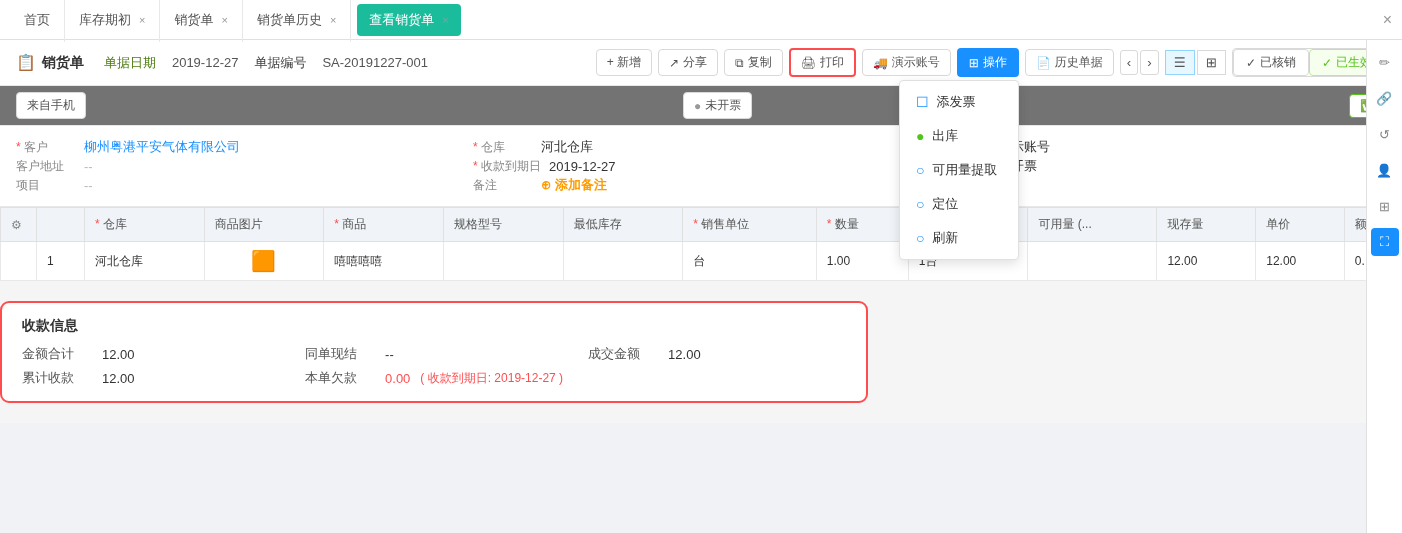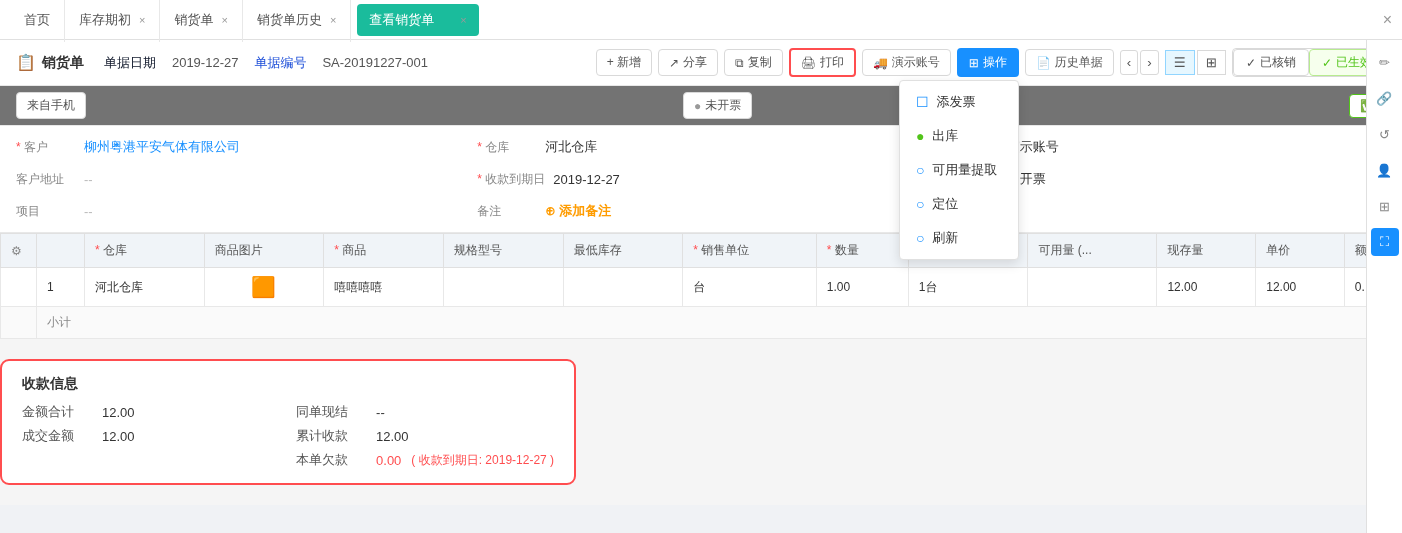--- a/index.html
+++ b/index.html
@@ -8,21 +8,21 @@
     
     .tab-bar {
       display: flex; align-items: center; background: #fff; border-bottom: 1px solid #e0e0e0;
       padding: 0 10px; height: 40px; position: relative;
     }
     .tab-item {
       display: flex; align-items: center; padding: 0 14px; height: 44px;
       cursor: pointer; font-size: 13px; color: #555; border-right: 1px solid #e8e8e8;
       white-space: nowrap;
     }
-    .tab-item.highlighted { background: #1abc9c; color: #fff; border-radius: 4px; margin: 20px 6px; height: 32px; padding: 0 12px; border: none; gap: 18px; }
+    .tab-item.highlighted { background: #1abc9c; color: #fff; border-radius: 4px; margin: 20px 6px; height: 32px; padding: 0 12px; border: none; }
     .tab-close { margin-left: 8px; color: #999; font-size: 11px; cursor: pointer; }
     .tab-bar-close { margin-left: auto; cursor: pointer; color: #999; font-size: 16px; }
 
     
     .main-content { background: #fff; margin: 0; padding: 0; }
 
     
     .doc-header {
       display: flex; align-items: center; padding: 8px 16px; border-bottom: 1px solid #e8e8e8;
       background: #fff;
@@ -57,21 +57,21 @@
     .tool-btn {
       display: flex; align-items: center; gap: 4px; padding: 4px 10px;
       border: 1px solid #d9d9d9; border-radius: 4px; background: #fff;
       cursor: pointer; font-size: 12px; color: #555;
     }
     .tool-btn.green-outline { border-color: #52c41a; color: #52c41a; }
 
     
     .form-section {
       padding: 12px 16px; display: grid; grid-template-columns: 1fr 1fr 1fr;
-      gap: 14px; border-bottom: 1px solid #e8e8e8; background: #fff;
+      gap: 1px; border-bottom: 1px solid #e8e8e8; background: #fff;
     }
     .form-field { display: flex; align-items: center; gap: 8px; }
     .form-label { color: #888; font-size: 12px; white-space: nowrap; min-width: 60px; }
     .form-label.required::before { content: '* '; color: #ff4d4f; }
     .form-value { color: #333; font-size: 13px; }
     .form-value.link { color: #1890ff; cursor: pointer; }
     .form-value.add { color: #ff9c00; cursor: pointer; font-weight: bold; }
     .form-value.muted { color: #bbb; }
 
     
@@ -89,21 +89,21 @@
     .subtotal-row td { background: #fafafa; color: #888; }
     .settings-col { width: 36px; text-align: center; }
     .gear-icon { color: #888; cursor: pointer; }
 
     
     .summary-box {
       border: 2px solid #ff4d4f; border-radius: 9px; padding: 14px 20px;
       margin: 10px 0; display: inline-block; background: #fff; min-width: 520px;
     }
     .summary-title { font-weight: bold; font-size: 14px; margin-bottom: 10px; }
-    .summary-grid { display: grid; grid-template-columns: 1fr 1fr; gap: 6px 16px; }
+    .summary-grid { display: grid; grid-template-columns: 1fr 1fr 1fr; gap: 6px 25px; }
     .summary-row { display: flex; align-items: center; gap: 10px; font-size: 13px; }
     .summary-label { color: #555; min-width: 70px; }
     .summary-value { color: #333; }
     .summary-value.red { color: #ff4d4f; }
 
     
     .dropdown-container { position: relative; }
     .dropdown-menu {
       position: absolute; top: 32px; right: 0; background: #fff;
       border: 1px solid #e0e0e0; border-radius: 4px; box-shadow: 0 4px 12px rgba(0,0,0,0.12);
@@ -156,23 +156,23 @@
 </div>
 
 <div class="main-content">
 
   <div class="doc-header">
     <div class="doc-title">
       <span class="doc-title-icon">📋</span>
       <span>销货单</span>
     </div>
     <div class="doc-meta">
-      <span style="color:#0f172a">单据日期</span>
+      <span style="color:#4d7c0f">单据日期</span>
       <span>2019-12-27</span>
-      <span style="color:#1d4ed8">单据编号</span>
+      <span style="color:#404040">单据编号</span>
       <span>SA-20191227-001</span>
     </div>
     <div class="doc-actions">
       <button class="action-btn">+ 新增</button>
       <button class="action-btn">
         <span>↗</span>
         <span>分享</span>
       </button>
       <button class="action-btn">
         <span>⧉</span>
@@ -325,24 +325,20 @@
           <td></td>
           <td></td>
           <td>台</td>
           <td>1.00</td>
           <td>1台</td>
           <td></td>
           <td>12.00</td>
           <td>12.00</td>
           <td>0.</td>
         </tr>
-        <tr class="subtotal-row">
-          <td></td>
-          <td colspan="13">小计</td>
-        </tr>
       </tbody>
     </table>
   </div>
 
   <div class="bottom-area">
     
     <div class="summary-box">
       <div class="summary-title">收款信息</div>
       <div class="summary-grid">
         <div class="summary-row">

